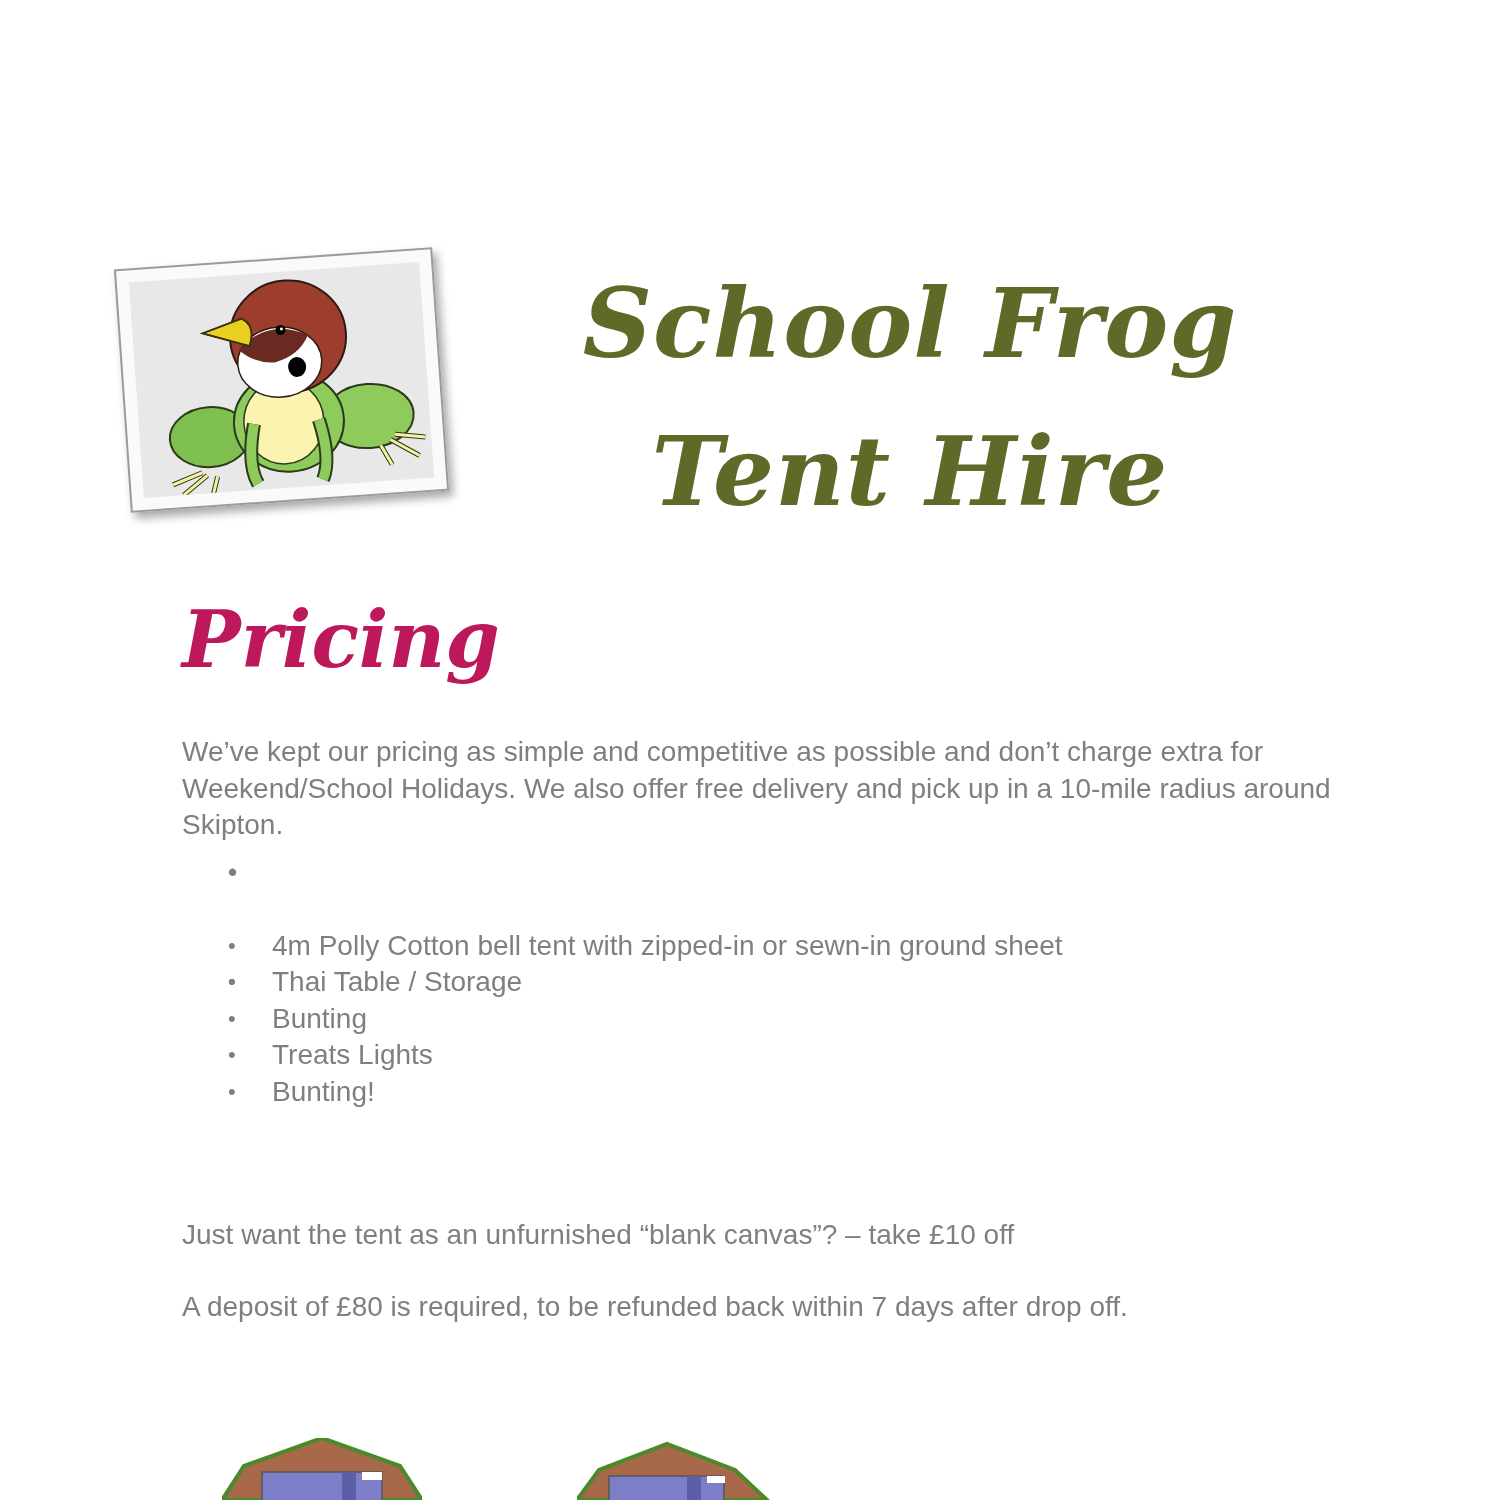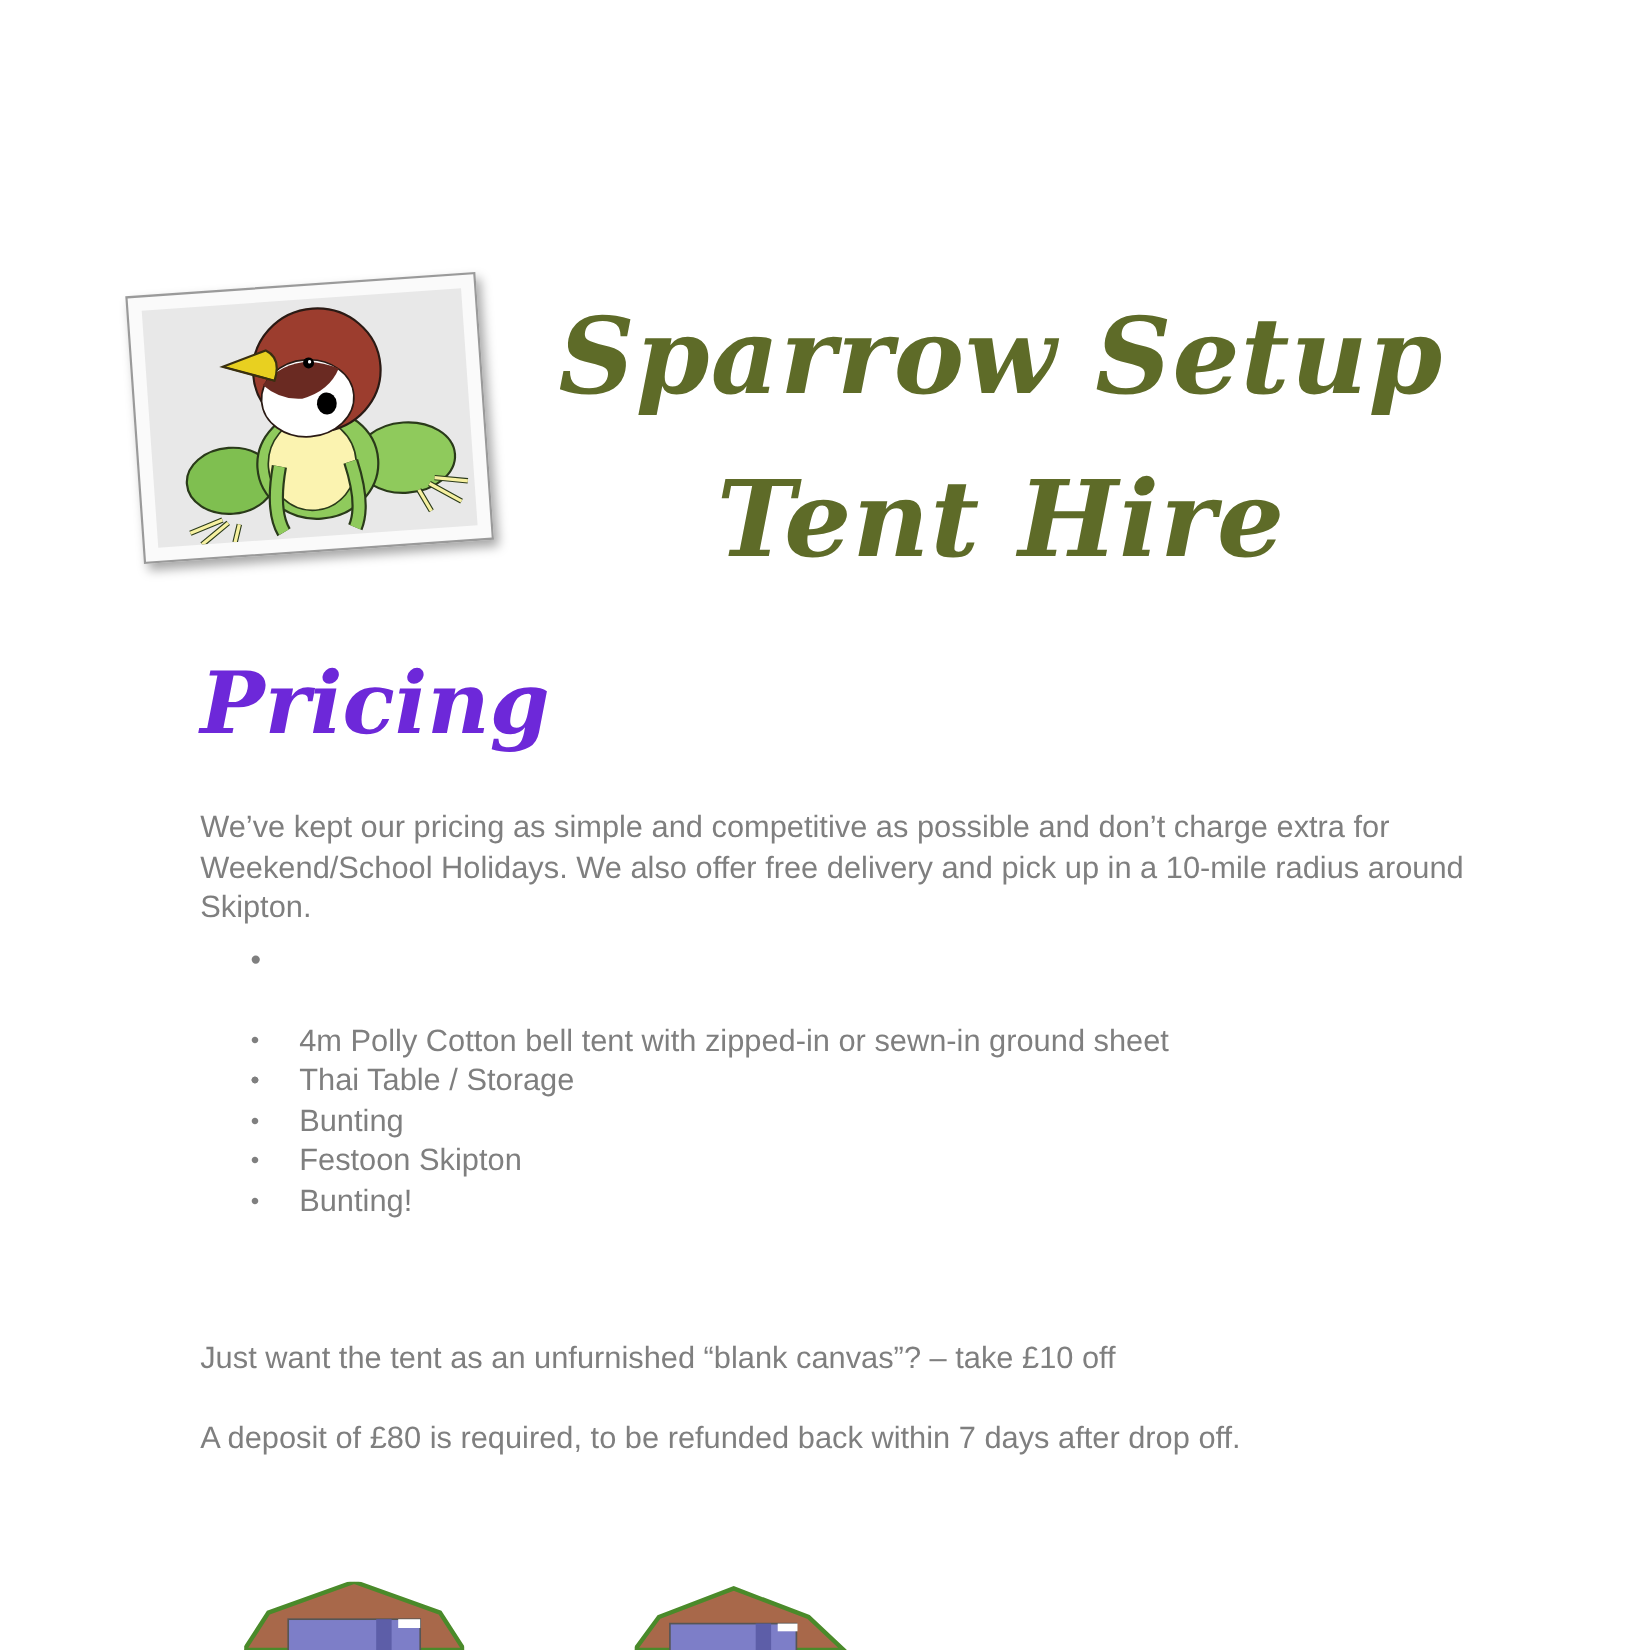--- a/index.html
+++ b/index.html
@@ -11,21 +11,21 @@
   }
   .logo-inner { position: absolute; left: 12px; top: 12px; right: 12px; bottom: 12px; background: #e8e8e8; overflow: hidden; }
   .title {
     position: absolute; left: 500px; top: 250px; width: 820px; text-align: center;
     font-family: "DejaVu Serif", serif; font-style: italic; font-weight: bold;
     color: #5e6b28; font-size: 96px; line-height: 148px; letter-spacing: 1px;
   }
   .section-heading {
     position: absolute; left: 182px; top: 590px;
     font-family: "DejaVu Serif", serif; font-style: italic; font-weight: bold;
-    color: #6d28d9; font-size: 78px; line-height: 100px;
+    color: #be185d; font-size: 78px; line-height: 100px;
   }
   .body-text { color: #7f7f7f; font-family: "Liberation Sans", sans-serif; font-size: 28px; }
   .intro { position: absolute; left: 182px; top: 716px; width: 1150px; line-height: 36.5px; margin-top: 18px; }
   .list { position: absolute; left: 182px; margin: 0; padding: 0; list-style: none; }
   .list li { position: relative; padding-left: 90px; }
   .list li .bullet { position: absolute; left: 46px; top: 0; font-size: 22px; }
   .list-main { top: 850px; }
   .list-main li { font-size: 34px; font-weight: bold; line-height: 44px; }
   .list-main li .bullet { font-size: 26px; }
   .list-items { top: 928px; }
@@ -66,21 +66,21 @@
       <circle cx="149" cy="57" r="1.5" fill="#fff"></circle>
 
       <ellipse cx="162" cy="96" rx="9" ry="10" fill="#000"></ellipse>
 
       <path d="M70 56 l40 -12 q14 8 6 28 z" fill="#e8d020" stroke="#3a3010" stroke-width="2"></path>
       <path d="M70 56 l46 16" stroke="#3a3010" stroke-width="1.5"></path>
     </svg>
   </div>
 </div>
 
-<div class="title">Sparrow Setup Tent Hire</div>
+<div class="title">School Frog Tent Hire</div>
 
 <div class="section-heading">Pricing</div>
 
 <div class="body-text intro">We’ve kept our pricing as simple and competitive as possible and don’t charge extra for Weekend/School Holidays. We also offer free delivery and pick up in a 10-mile radius around Skipton.</div>
 
 <ul class="list list-main body-text">
   <li>
     <span class="bullet">•</span>
   </li>
 </ul>
@@ -99,21 +99,21 @@
   <li>
     <span class="bullet">•</span>
     <span>Thai Table / Storage</span>
   </li>
   <li>
     <span class="bullet">•</span>
     <span>Bunting</span>
   </li>
   <li>
     <span class="bullet">•</span>
-    <span>Festoon Skipton</span>
+    <span>Treats Lights</span>
   </li>
   <li>
     <span class="bullet">•</span>
     <span>Bunting!</span>
   </li>
 </ul>
 
 <div class="body-text note">Just want the tent as an unfurnished “blank canvas”? – take £10 off</div>
 <div class="body-text deposit">A deposit of £80 is required, to be refunded back within 7 days after drop off.</div>
 

